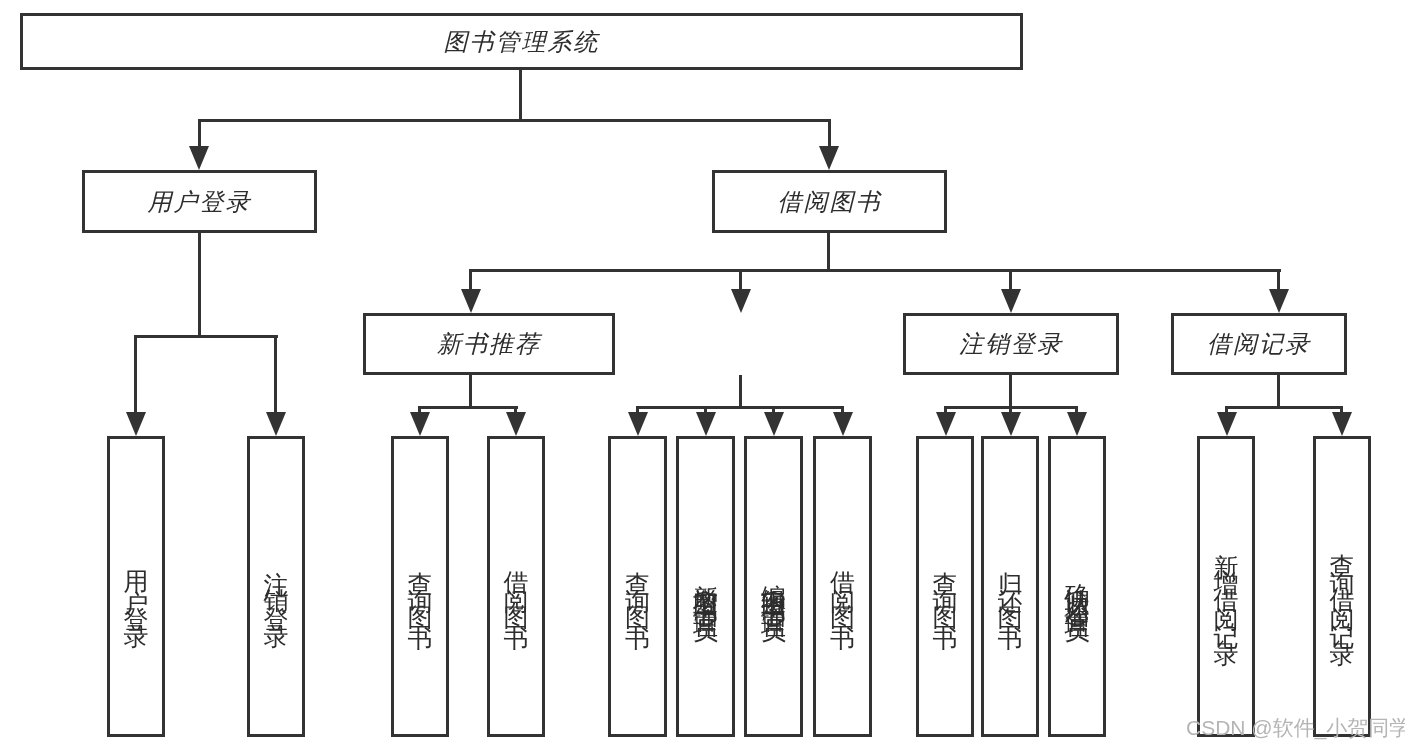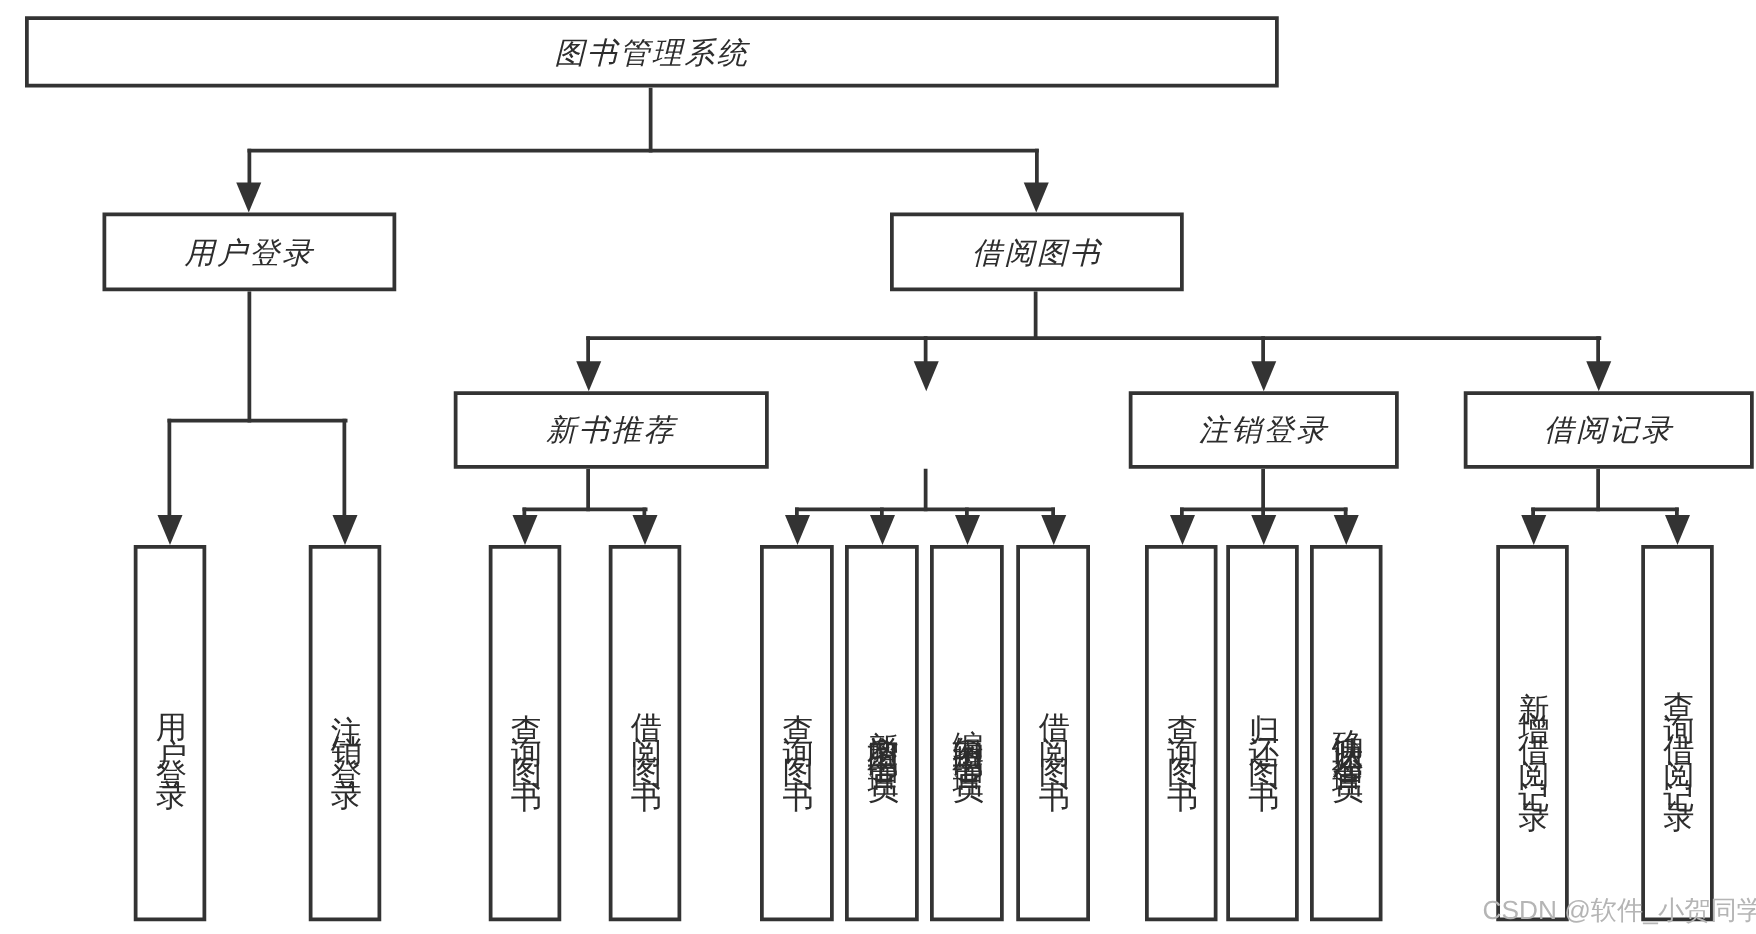--- a/index.html
+++ b/index.html
@@ -148,21 +148,21 @@
   <div class="hbox" style="left:712px;top:170px;width:235px;height:63px">
     <span class="lbl">借阅图书</span>
   </div>
 
   <div class="hbox" style="left:363px;top:313px;width:252px;height:62px">
     <span class="lbl">新书推荐</span>
   </div>
   <div class="hbox" style="left:903px;top:313px;width:216px;height:62px">
     <span class="lbl">注销登录</span>
   </div>
-  <div class="hbox" style="left:1171px;top:313px;width:232px;height:62px">
+  <div class="hbox" style="left:1171px;top:313px;width:176px;height:62px">
     <span class="lbl">借阅记录</span>
   </div>
 
   <div class="leaf" style="left:107px">
     <span class="vtext">用户登录</span>
   </div>
   <div class="leaf" style="left:247px">
     <span class="vtext">注销登录</span>
   </div>
 

